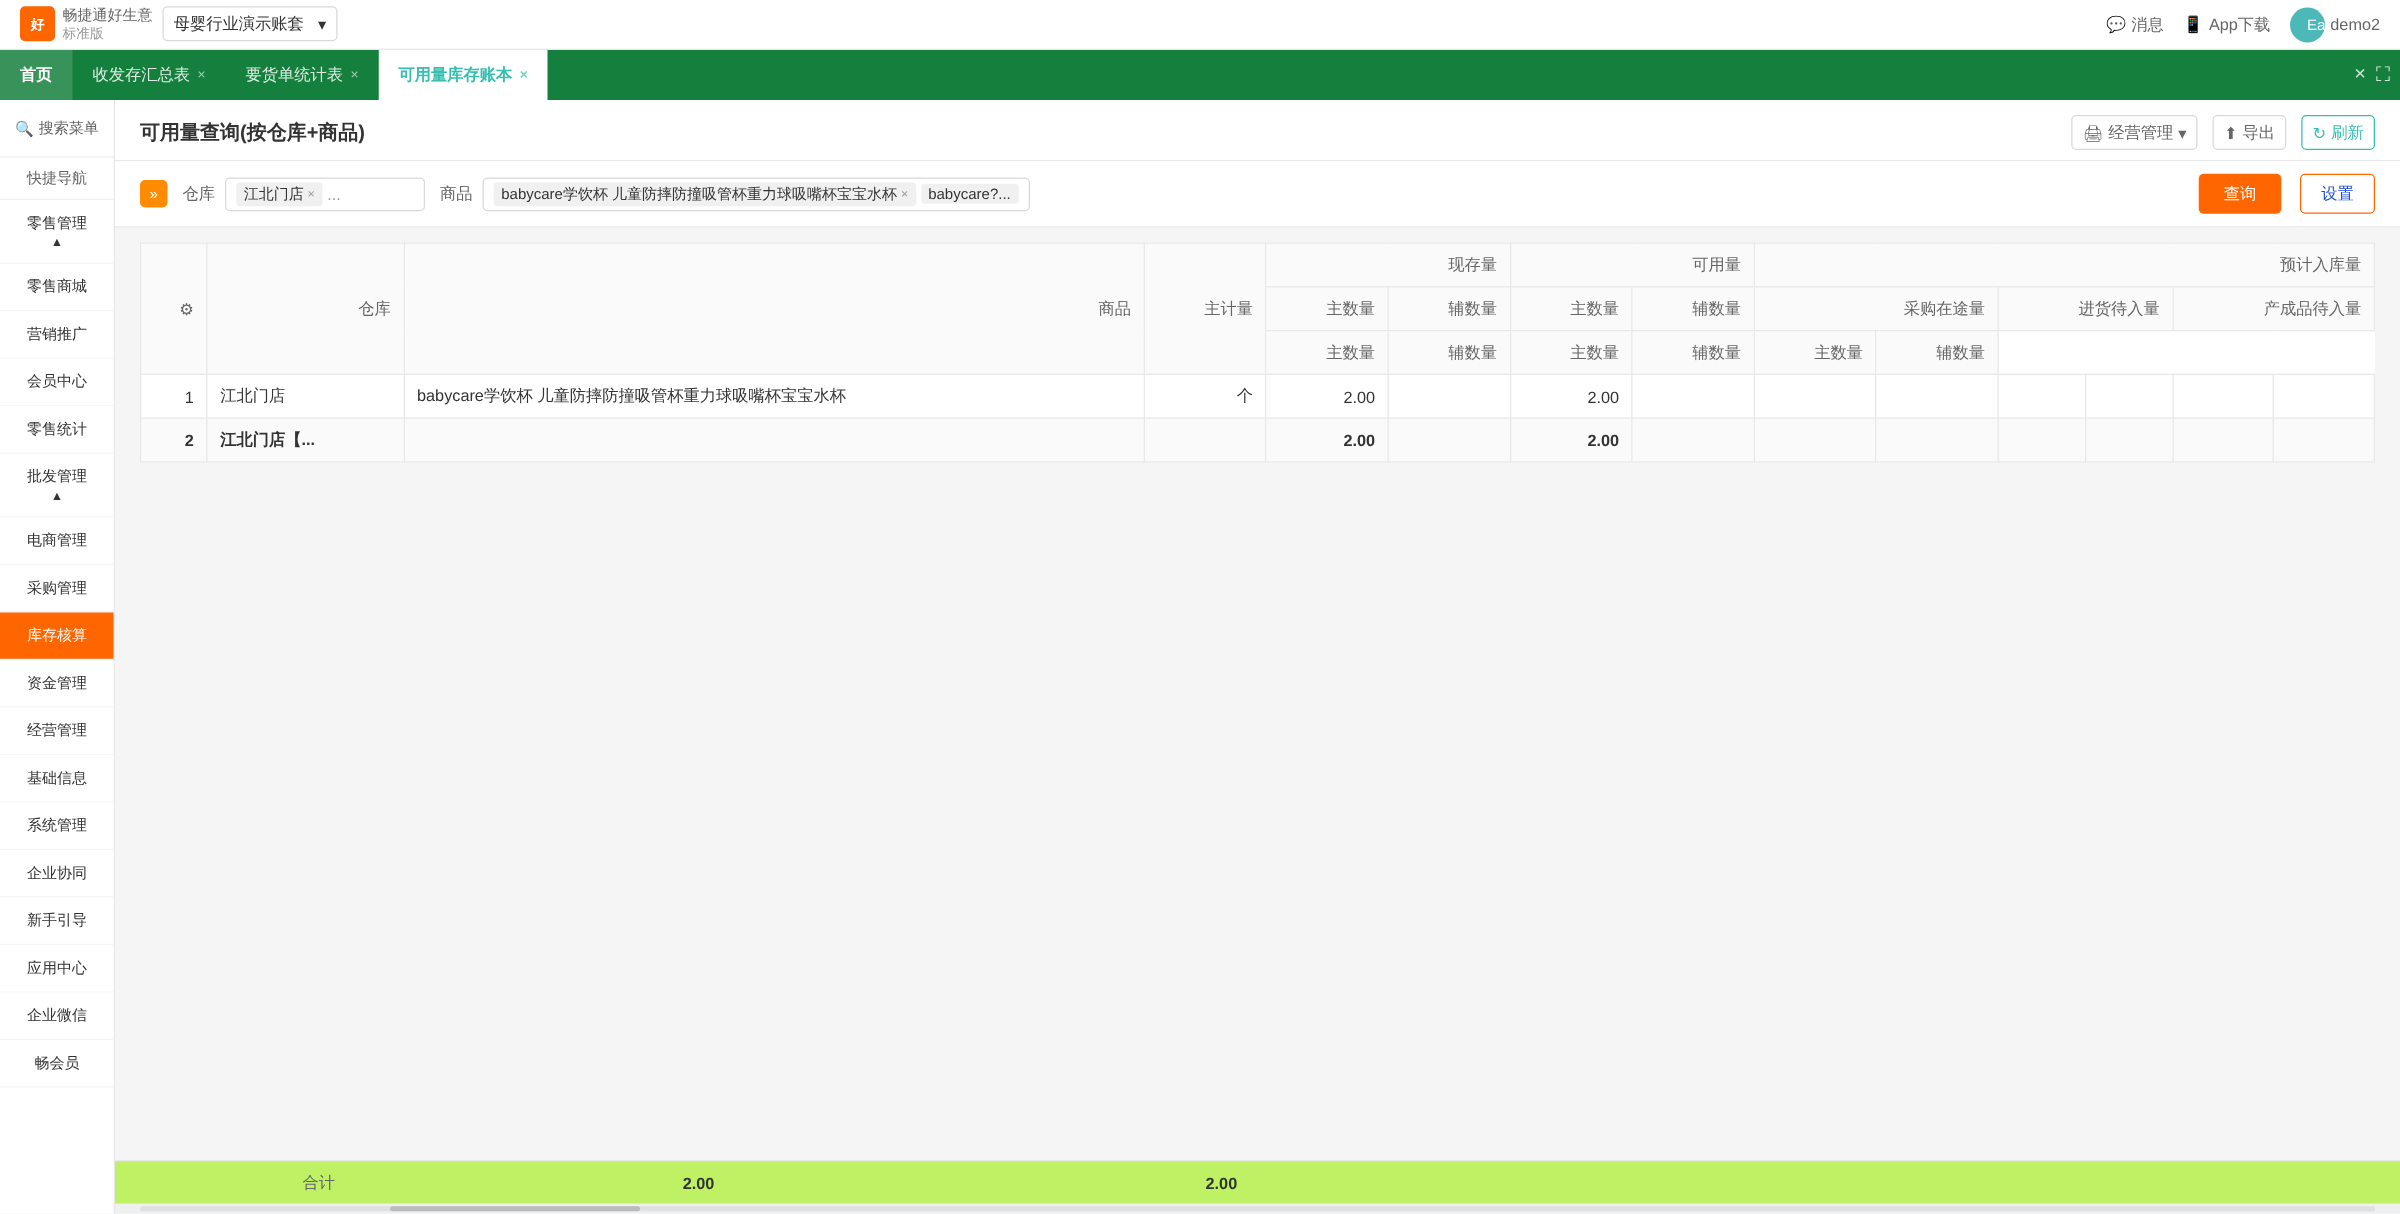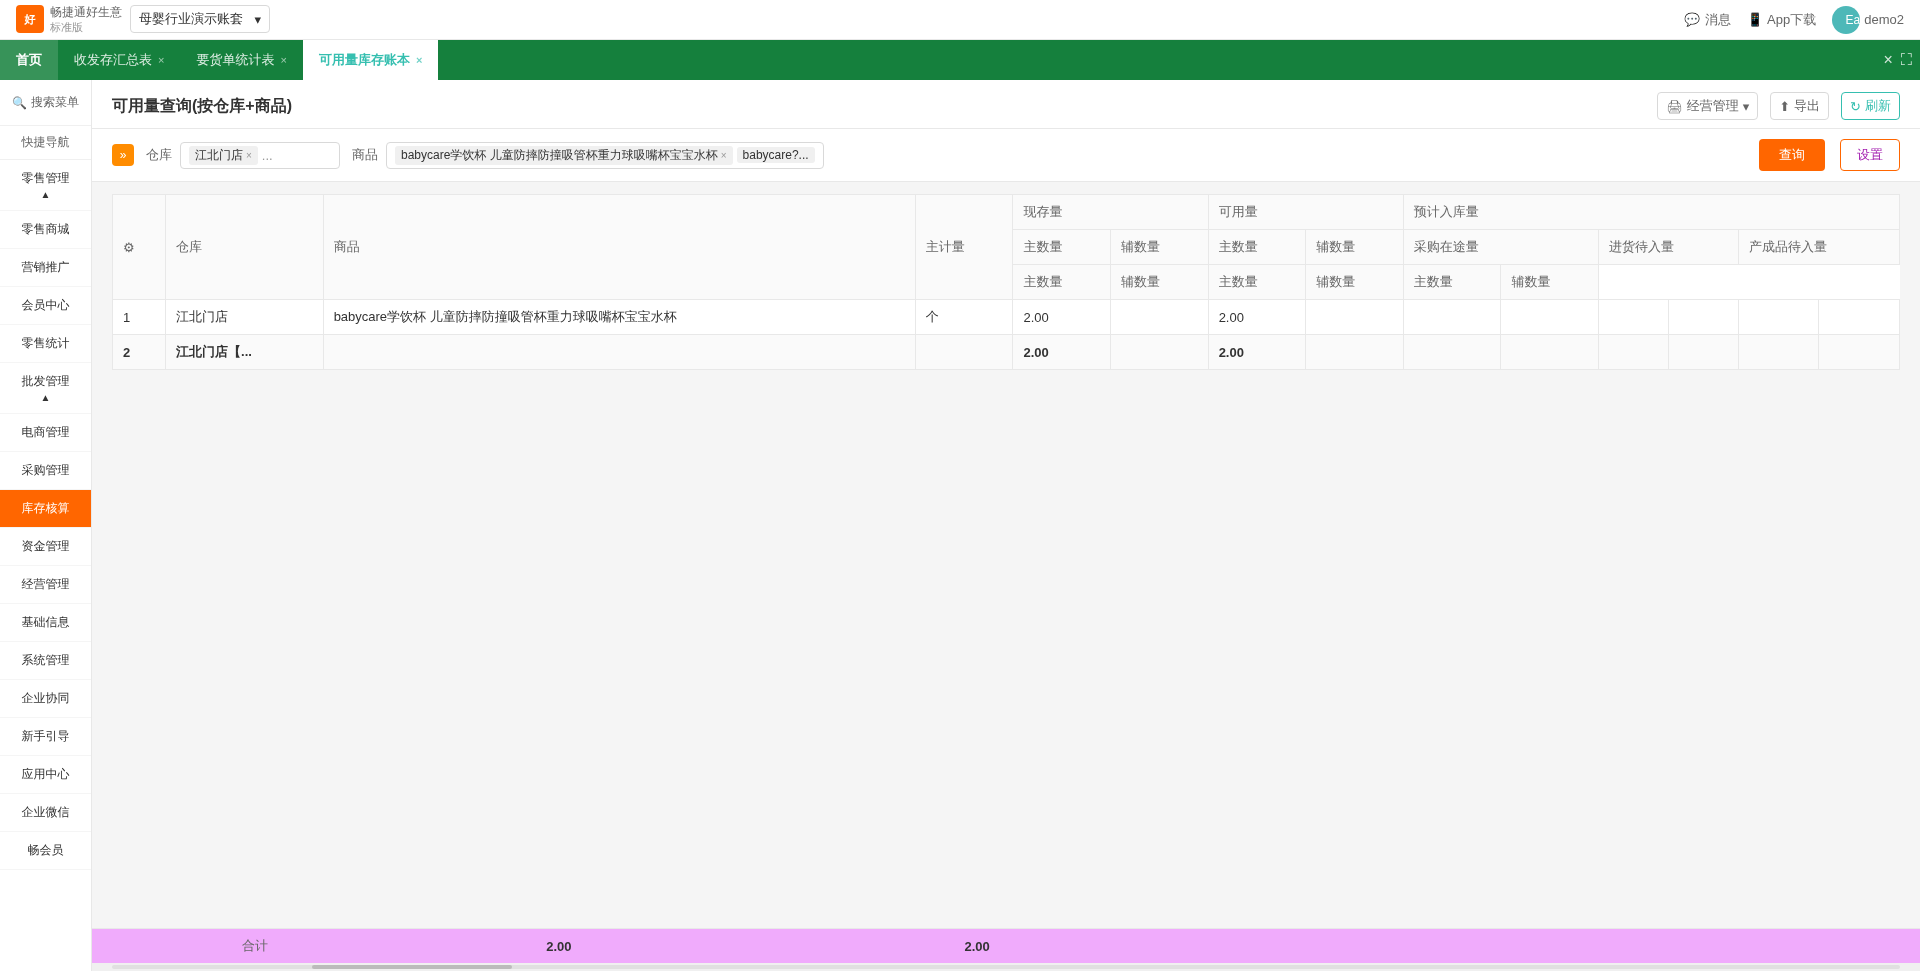--- a/index.html
+++ b/index.html
@@ -312,21 +312,21 @@
       background: #ff6600;
       color: white;
       border: none;
       border-radius: 4px;
       padding: 6px 20px;
       cursor: pointer;
       font-size: 13px;
     }
     .btn-settings {
       background: #fff;
-      color: #a21caf;
+      color: #1d4ed8;
       border: 1px solid #ff6600;
       border-radius: 4px;
       padding: 6px 16px;
       cursor: pointer;
       font-size: 13px;
     }
 
     
     .table-area {
       flex: 1;
@@ -335,40 +335,40 @@
     }
     .data-table {
       width: 100%;
       border-collapse: collapse;
       background: #fff;
       font-size: 13px;
     }
     .data-table th, .data-table td {
       border: 1px solid #e8e8e8;
       padding: 8px 10px;
-      text-align: left;
+      text-align: right;
     }
     .data-table th {
       background: #fafafa;
       color: #666;
       font-weight: normal;
       white-space: nowrap;
     }
     .data-table td.text-left {
       text-align: left;
     }
     .col-settings {
       background: #fafafa;
       color: #999;
       cursor: pointer;
     }
 
     
     .table-footer {
-      background: #f0abfc;
+      background: #bef264;
       padding: 8px 20px;
       display: flex;
       align-items: center;
       border-top: 1px solid #e8e8e8;
       font-size: 13px;
       flex-shrink: 0;
     }
     .footer-label {
       color: #666;
       margin-left: 130px;

